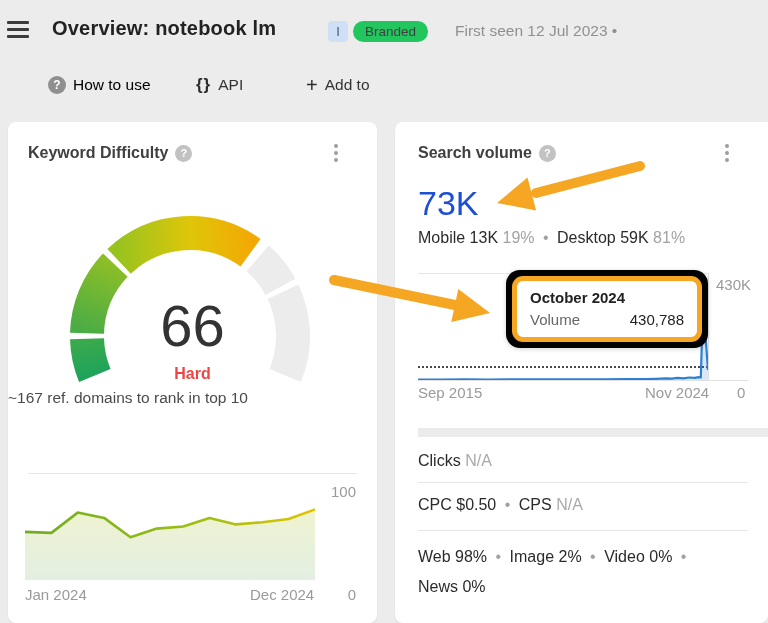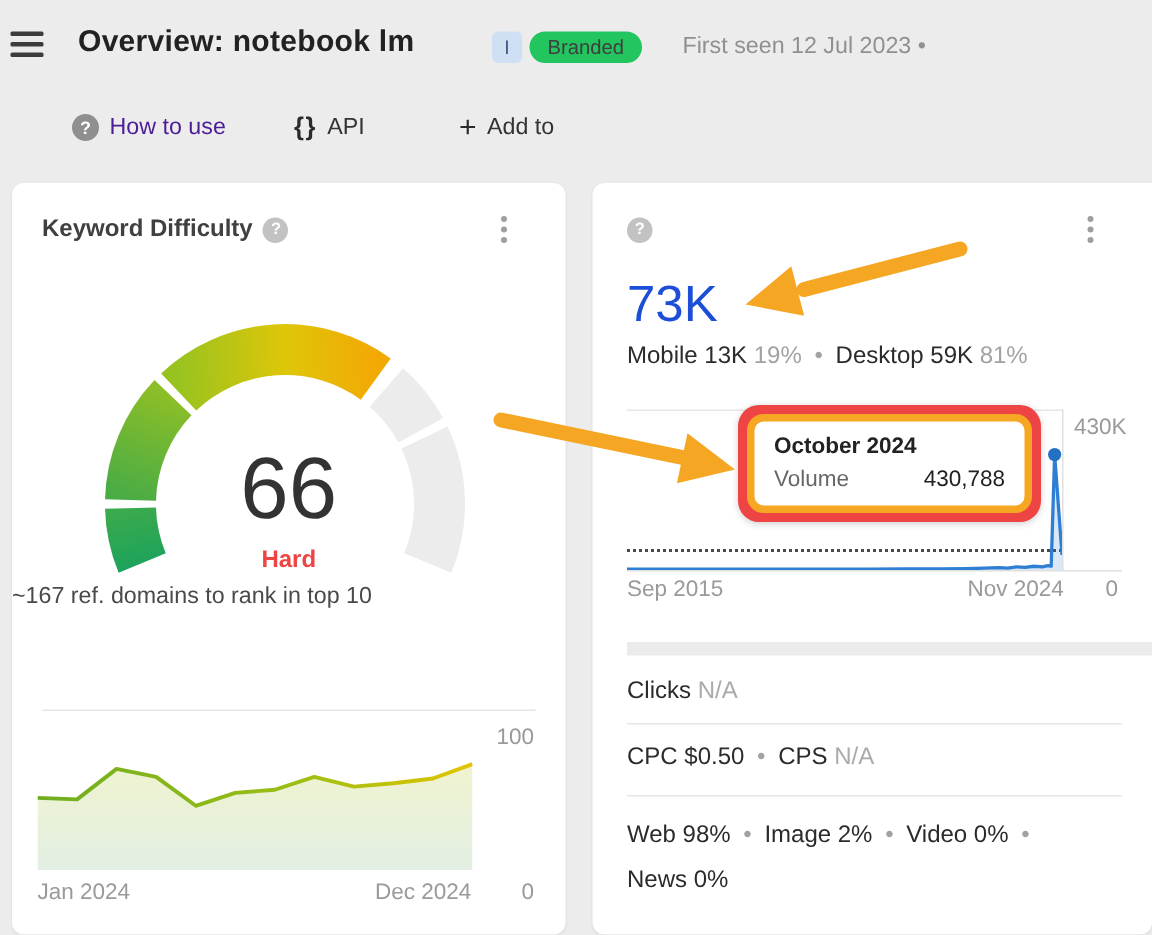--- a/index.html
+++ b/index.html
@@ -18,21 +18,21 @@
   .page-title { left:52px; top:17px; font-size:20px; font-weight:bold; color:#222; letter-spacing:.2px; }
   .intent-badge { left:328px; top:21px; width:20px; height:21px; background:#cfe0f4; color:#3c5a82;
     border-radius:4px; font-size:13px; display:flex; align-items:center; justify-content:center; }
   .branded-pill { left:353px; top:21px; height:21px; padding:0 12px; background:#22c55e; color:#3f3f3f;
     border-radius:11px; font-size:13.5px; display:flex; align-items:center; }
   .first-seen { left:455px; top:22px; font-size:15.5px; color:#909090; }
 
   .action { top:74px; height:22px; display:flex; align-items:center; gap:7px; font-size:15.5px; cursor:pointer; color:#333; }
   .qmark { width:18px; height:18px; border-radius:50%; background:#8f8f8f; color:#fff; font-size:12px; font-weight:bold;
     display:inline-flex; align-items:center; justify-content:center; }
-  .muted-link { color:#4c1d95; }
+  .muted-link { color:#000000; }
   .braces { font-size:17px; font-weight:bold; color:#2b2b2b; letter-spacing:1px; }
   .plus { font-size:20px; font-weight:400; color:#2b2b2b; line-height:18px; }
 
   
   .card { position:absolute; top:122px; height:501px; background:#fff; border-radius:8px;
     box-shadow:0 1px 2px rgba(0,0,0,.07); }
   #kd-card { left:8px; width:369px; }
   #vol-card { left:395px; width:373px; border-top-right-radius:0; }
 
   .card-title-row { position:absolute; top:20px; left:20px; right:20px; height:22px; display:flex; align-items:center; gap:7px; }
@@ -59,21 +59,21 @@
   .vol-breakdown { left:23px; top:107px; font-size:16px; color:#2b2b2b; }
   .pct { color:#a2a2a2; }
   .bullet { color:#a2a2a2; padding:0 4px; }
 
   .vol-svg { left:23px; top:151px; width:290px; height:107px; }
   .grid-top { left:23px; top:151px; width:290px; }
   .grid-bottom { left:23px; top:258px; width:330px; }
   .grid-right { left:313px; top:151px; width:1px; height:107px; background:#e0e0e0; }
   .avg-dotted { left:23px; top:244px; width:290px; border-top:2px dotted #4a4a4a; height:0; }
 
-  .tooltip { left:97px; top:148px; width:202px; background:#ef4444; border-radius:14px; padding:6px;
+  .tooltip { left:111px; top:148px; width:202px; background:#000000; border-radius:14px; padding:6px;
     box-shadow:0 1px 5px rgba(0,0,0,.18); }
   .tooltip-highlight { border:5px solid #F5A623; border-radius:11px; padding:8px 13px 9px; background:#fff; }
   .tt-title { font-size:15px; font-weight:bold; color:#222; margin-bottom:5px; }
   .tt-row { display:flex; justify-content:space-between; font-size:15px; }
   .tt-label { color:#666; }
   .tt-value { color:#222; }
 
   .section-band { left:23px; top:306px; right:0; height:9px; background:#ebebeb; }
   .metric-row { left:23px; font-size:16px; color:#2b2b2b; }
   .na { color:#aaa; }
@@ -164,20 +164,21 @@
     <polyline id="kd-line" fill="none" stroke="url(#kd-line-grad)" stroke-width="2.6" stroke-linejoin="round" points="0.0,58.9 26.4,59.9 52.7,39.6 79.1,44.9 105.5,64.2 131.8,55.6 158.2,53.5 184.5,44.9 210.9,51.4 237.3,49.2 263.6,46.0 290.0,36.4"></polyline>
   </svg>
 
   <div class="axis-label" style="left:17px; top:464px">Jan 2024</div>
   <div class="axis-label" style="left:242px; top:464px">Dec 2024</div>
   <div class="axis-label" style="right:21px; top:464px">0</div>
 </section>
 
 <section class="card" id="vol-card">
   <div class="card-title-row" style="left:23px">
+    <span class="card-title">Search volume</span>
     <span class="help-circle">?</span>
     <span class="kebab">
         <i></i>
         <i></i>
         <i></i>
       </span>
   </div>
 
   <div class="abs vol-value">73K</div>
 

